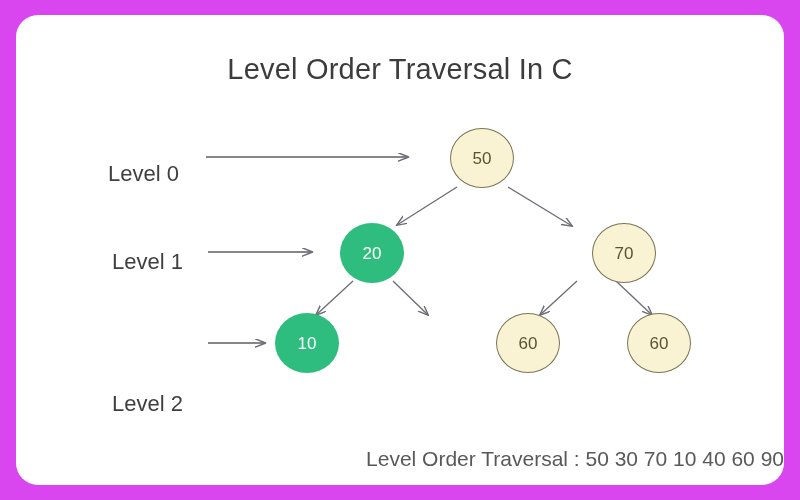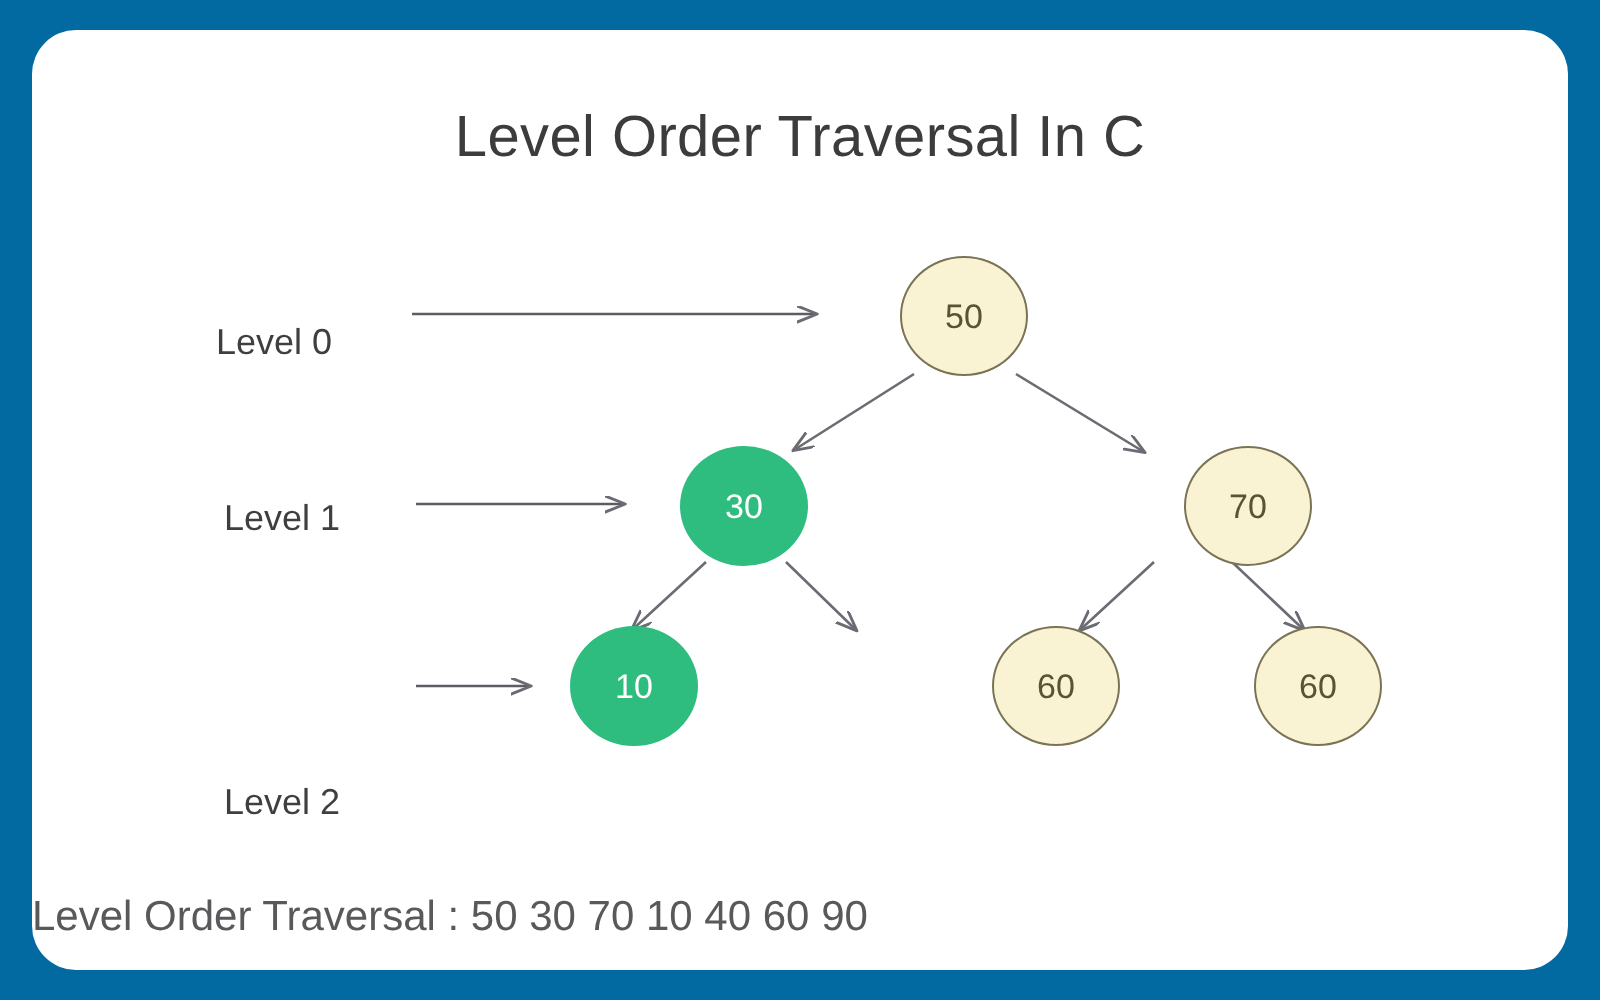--- a/index.html
+++ b/index.html
@@ -4,21 +4,21 @@
 <style>
   html, body {
     margin: 0;
     padding: 0;
     background: #ffffff;
   }
   #root {
     position: relative;
     width: 800px;
     height: 500px;
-    background: #0369a1;
+    background: #d946ef;
     overflow: hidden;
     font-family: "Liberation Sans", sans-serif;
   }
   #card {
     position: absolute;
     left: 16px;
     top: 15px;
     width: 768px;
     height: 470px;
     background: #ffffff;
@@ -34,29 +34,29 @@
     font-weight: 400;
     color: #3c3c3c;
     letter-spacing: 0.2px;
     white-space: nowrap;
   }
   #caption {
     position: absolute;
     left: 0;
     top: 432px;
     width: 768px;
-    text-align: left;
+    text-align: right;
     font-size: 21px;
     font-weight: 400;
     color: #59595b;
     white-space: nowrap;
   }
   .level-label {
     position: absolute;
-    font-size: 18px;
+    font-size: 22px;
     color: #3f3f42;
     white-space: nowrap;
   }
   #lvl0 { left: 92px; top: 146px; }
   #lvl1 { left: 96px; top: 234px; }
   #lvl2 { left: 96px; top: 332px; margin-top: 44px; }
 
   #svg-layer {
     position: absolute;
     left: 0;
@@ -115,28 +115,28 @@
       <line x1="377" y1="266" x2="412" y2="300" stroke="#6b6b74" stroke-width="1.3" marker-end="url(#ah)"></line>
       <line x1="561" y1="266" x2="524" y2="300" stroke="#6b6b74" stroke-width="1.3" marker-end="url(#ah)"></line>
       <line x1="600" y1="266" x2="636" y2="300" stroke="#6b6b74" stroke-width="1.3" marker-end="url(#ah)"></line>
     </svg>
 
     <div class="node cream" style="left:434px; top:113px; width:64px; height:60px;">
       <span>50</span>
     </div>
 
     <div class="node green" style="left:324px; top:208px; width:64px; height:60px;">
-      <span>30</span>
+      <span>20</span>
     </div>
 
     <div class="node cream" style="left:576px; top:208px; width:64px; height:60px;align-items:center;">
       <span>70</span>
     </div>
 
-    <div class="node green" style="left:269px; top:298px; width:64px; height:60px;">
+    <div class="node green" style="left:259px; top:298px; width:64px; height:60px;">
       <span>10</span>
     </div>
 
 
     <div class="node cream" style="left:480px; top:298px; width:64px; height:60px;">
       <span>60</span>
     </div>
 
     <div class="node cream" style="left:611px; top:298px; width:64px; height:60px;">
       <span>60</span>

